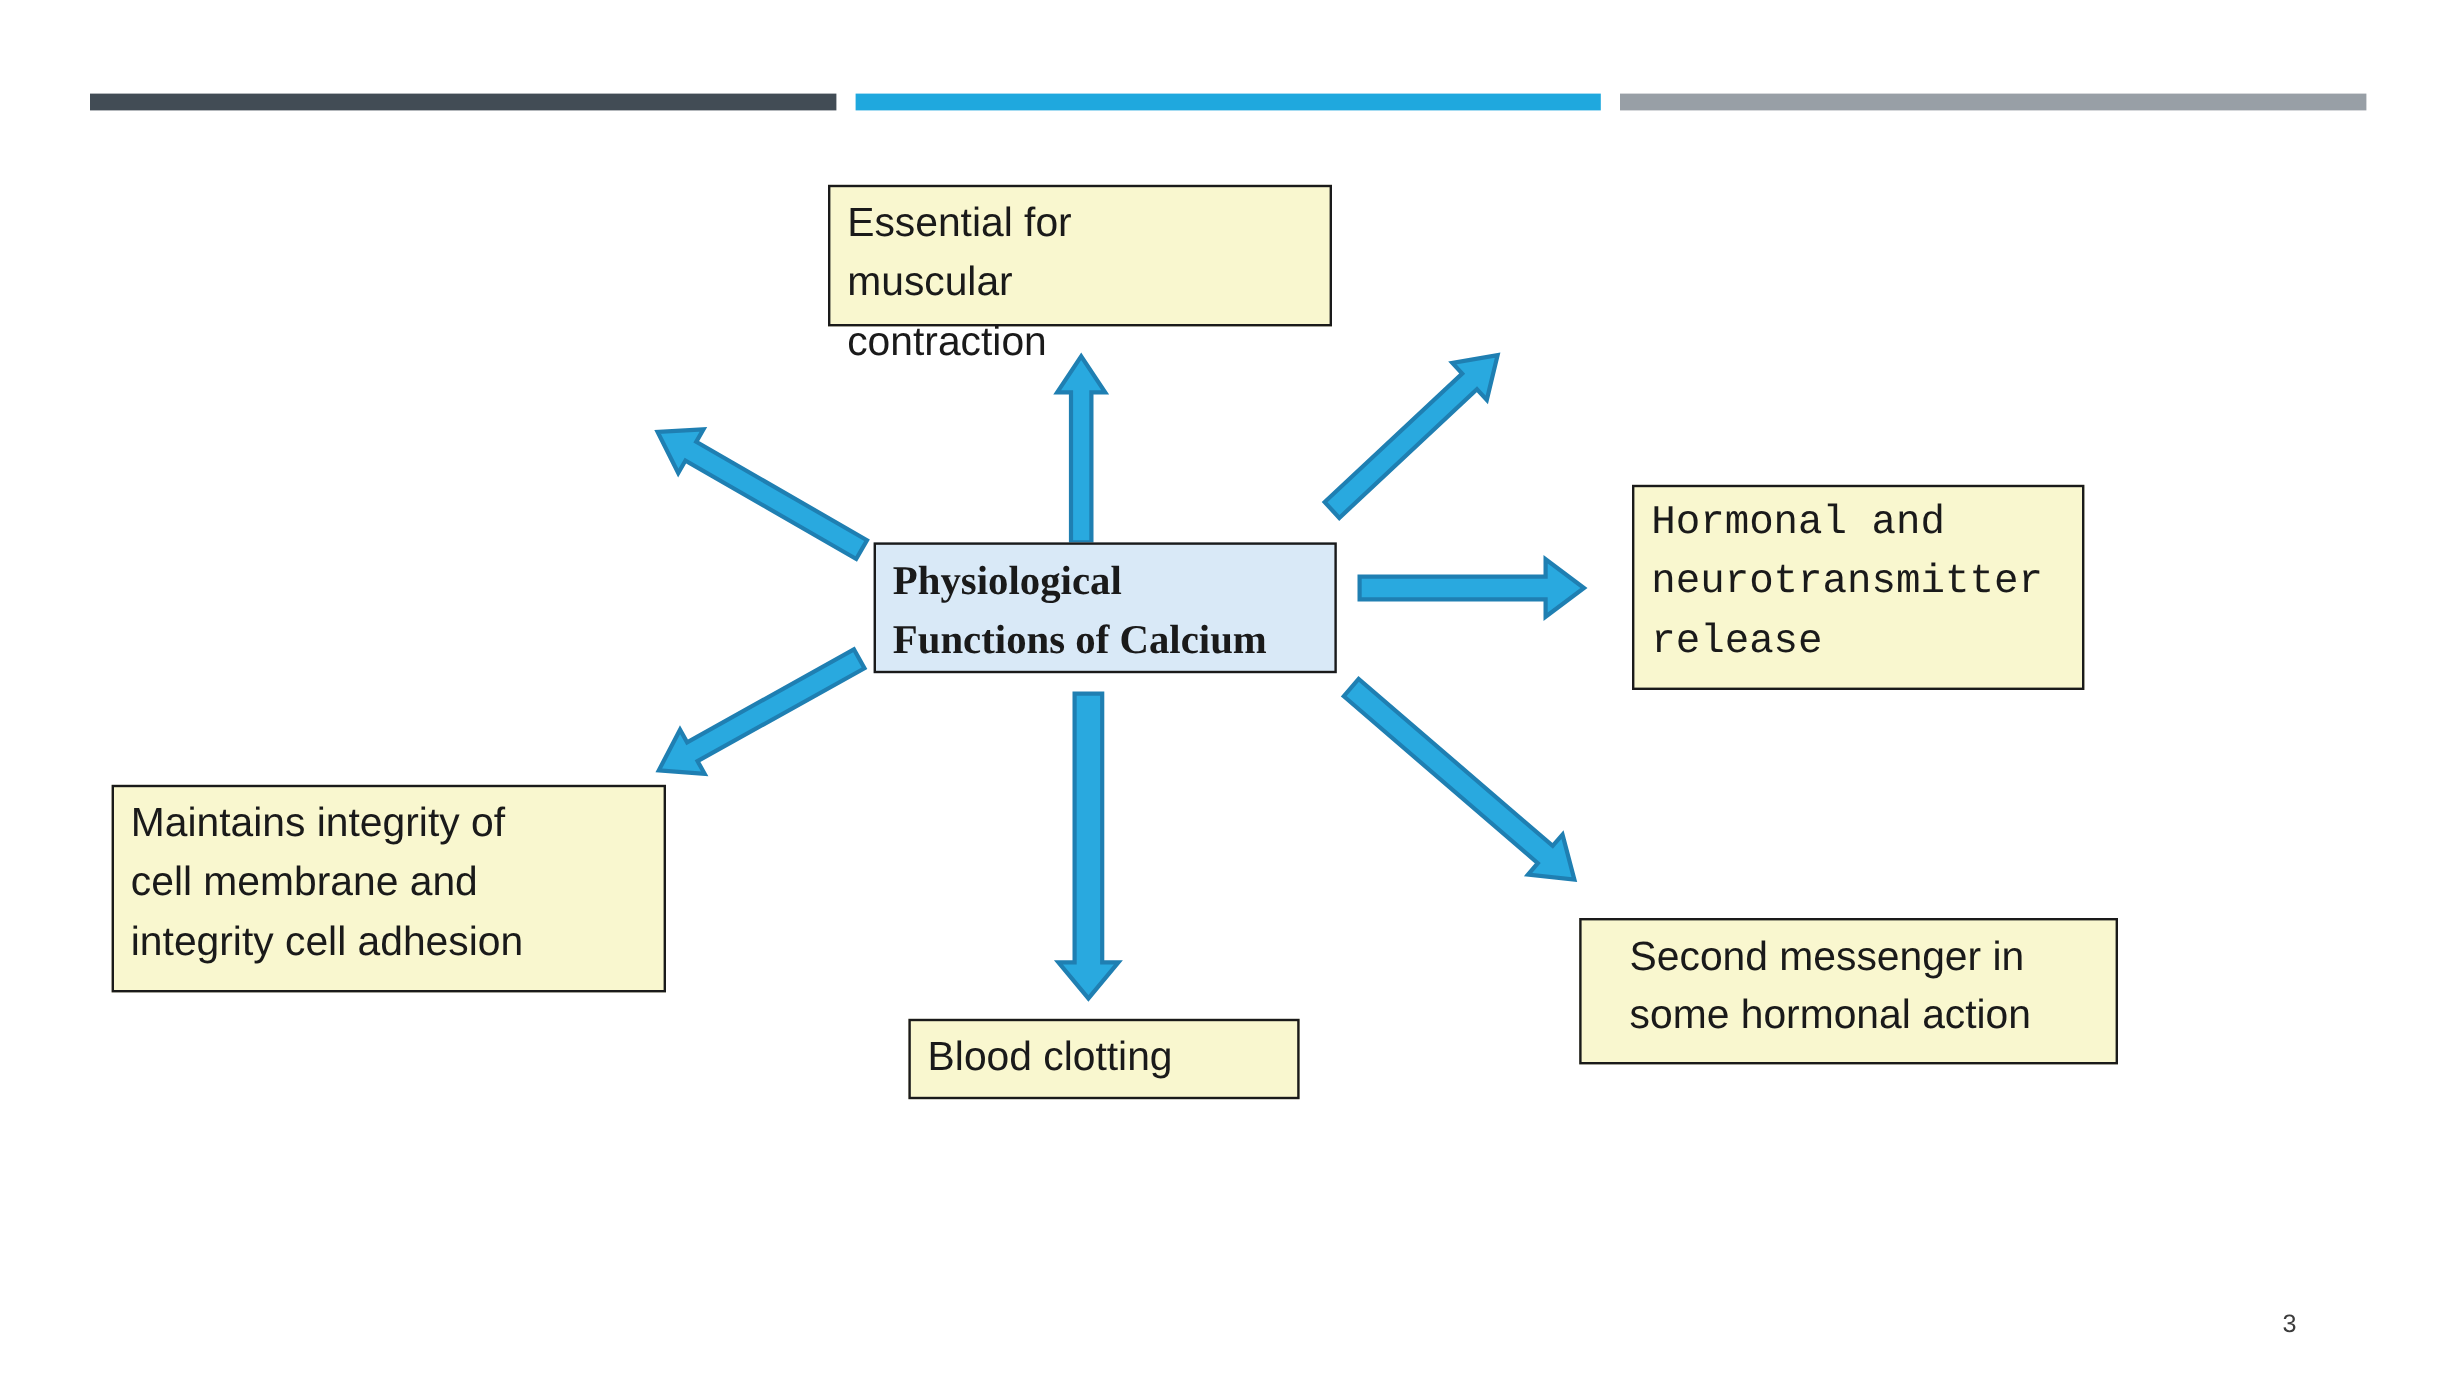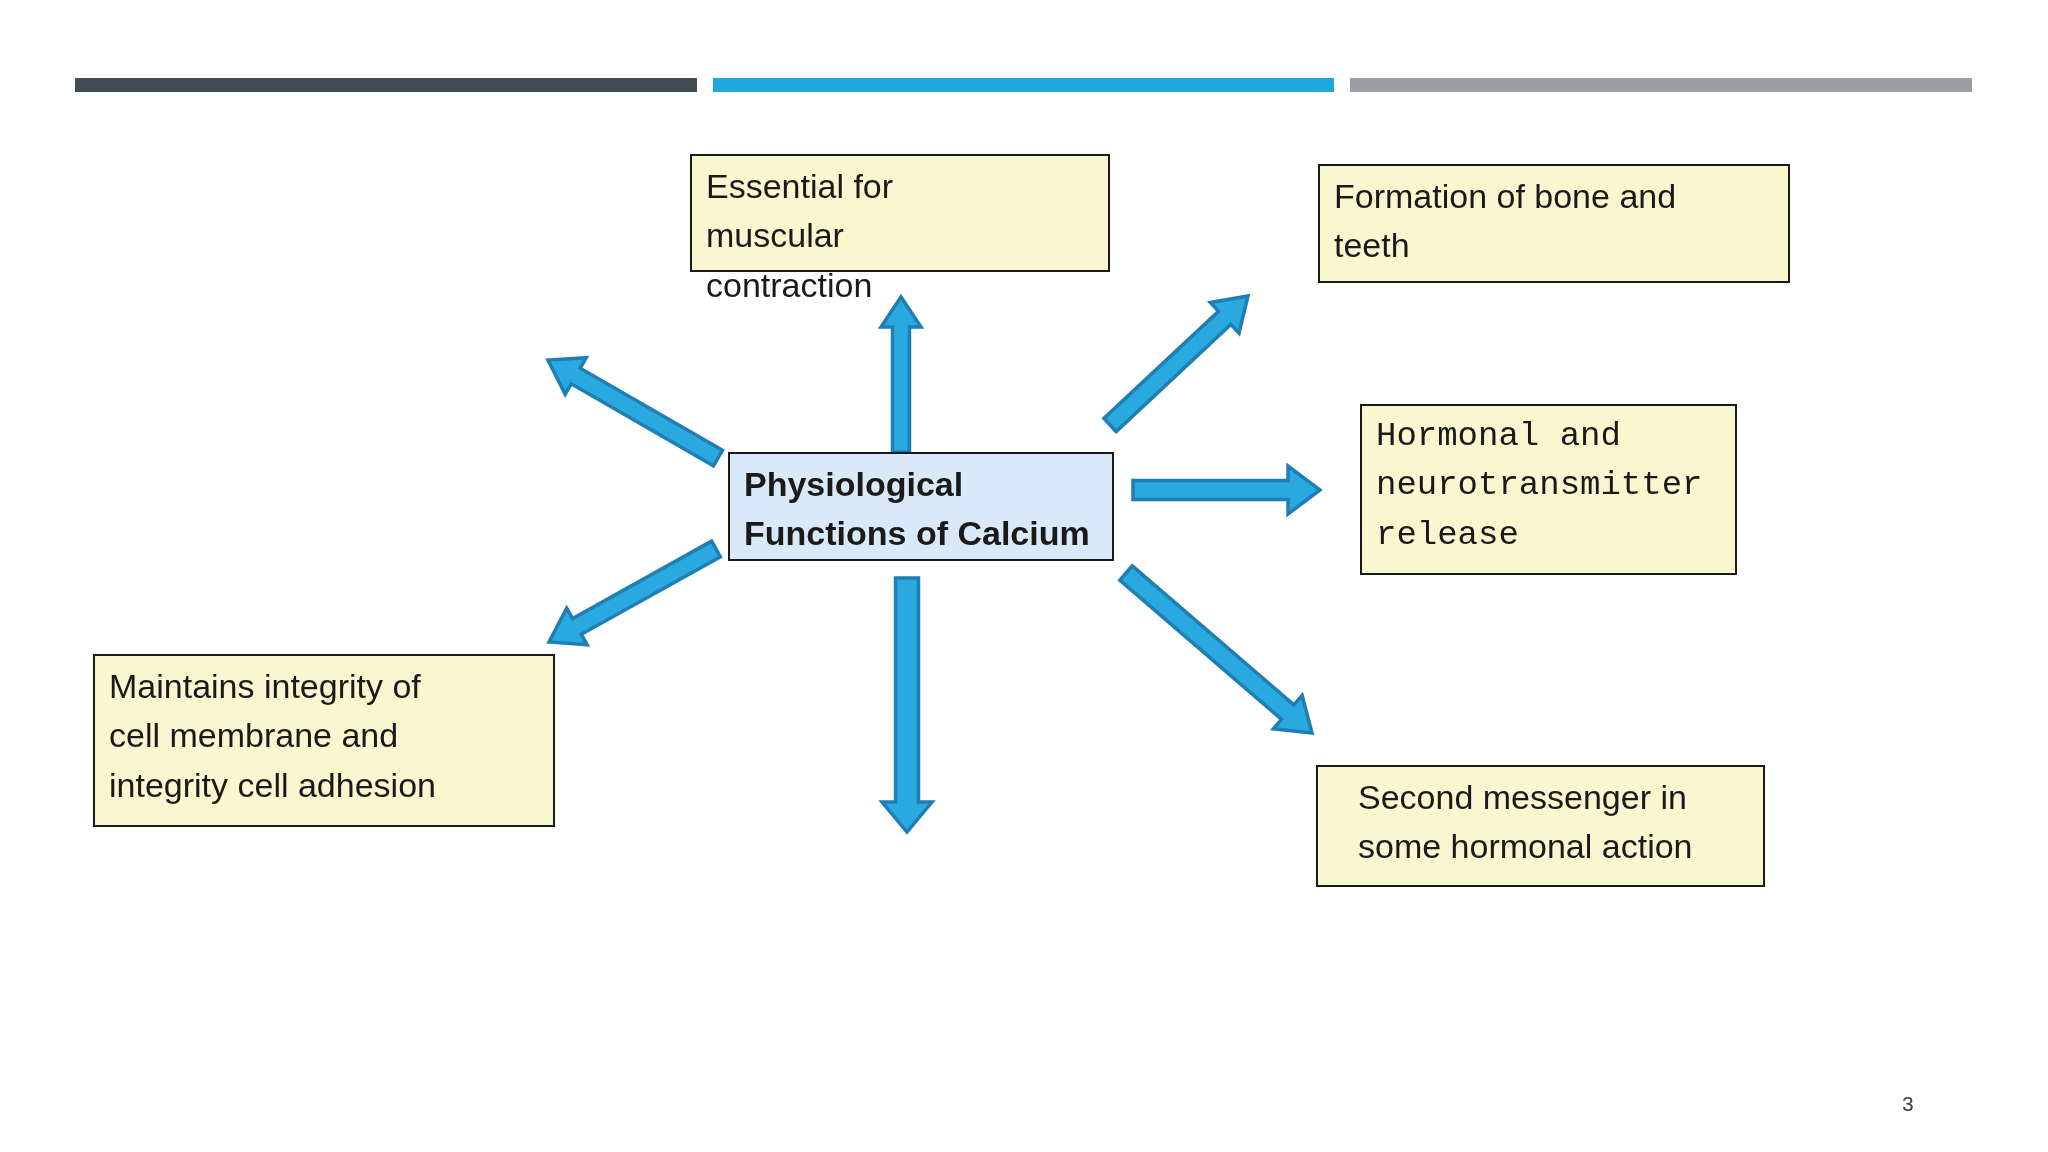--- a/index.html
+++ b/index.html
@@ -34,21 +34,21 @@
     font-weight:600;
     z-index:2;
   }
   .node-essential {left:690px; top:154px; width:420px; height:118px;}
   .node-controls  {left:113px; top:259px; width:404px; height:173px;}
   .node-formation {left:1318px;top:164px; width:472px; height:119px;}
   .node-hormonal  {left:1360px;top:404px; width:377px; height:171px;font-family:Liberation Mono, monospace;}
   .node-maintains {left:93px;  top:654px; width:462px; height:173px;}
   .node-blood     {left:757px; top:849px; width:326px; height:67px;}
   .node-second    {left:1316px;top:765px; width:449px; height:122px;padding-left:40px;}
-  .node-center    {left:728px; top:452px; width:386px; height:109px;}
+  .node-center    {left:728px; top:452px; width:386px; height:109px;font-family:Liberation Serif, serif;}
 
   .page-number{
     position:absolute;left:1902px;top:1092px;
     font-size:21px;color:var(--page-color,#3C3C3C);
   }
 </style>
 </head>
 <body>
 
 <div class="slide">
@@ -65,31 +65,30 @@
       <polygon points="711.6,541.1 572.6,618.6 566.7,608.1 549,642 587.2,644.8 581.3,634.3 720.4,556.9" fill="#29A9DF" stroke="#1F7FB2" stroke-width="3.5" stroke-linejoin="miter"></polygon>
       <polygon points="895.5,578 895.5,802 882,802 907,832 932,802 918.5,802 918.5,578" fill="#29A9DF" stroke="#1F7FB2" stroke-width="3.5" stroke-linejoin="miter"></polygon>
       <polygon points="1119.8,580.2 1281.5,719.3 1273.4,728.8 1312,733 1302.1,695.5 1293.9,704.9 1132.2,565.8" fill="#29A9DF" stroke="#1F7FB2" stroke-width="3.5" stroke-linejoin="miter"></polygon>
     </svg>
 
   <div class="node node-essential">Essential for
 muscular
 contraction</div>
 
 
-  <div class="node node-formation">Formation of bone and
-teeth</div>
 
   <div class="node node-hormonal">Hormonal and
 neurotransmitter
 release</div>
 
   <div class="node node-maintains">Maintains integrity of
 cell membrane and
 integrity cell adhesion</div>
 
+  <div class="node node-blood">Blood clotting</div>
 
   <div class="node node-second">Second messenger in
 some hormonal action</div>
 
   <div class="node center node-center">Physiological
 Functions of Calcium</div>
 
   <div class="page-number">3</div>
 
 </div>

